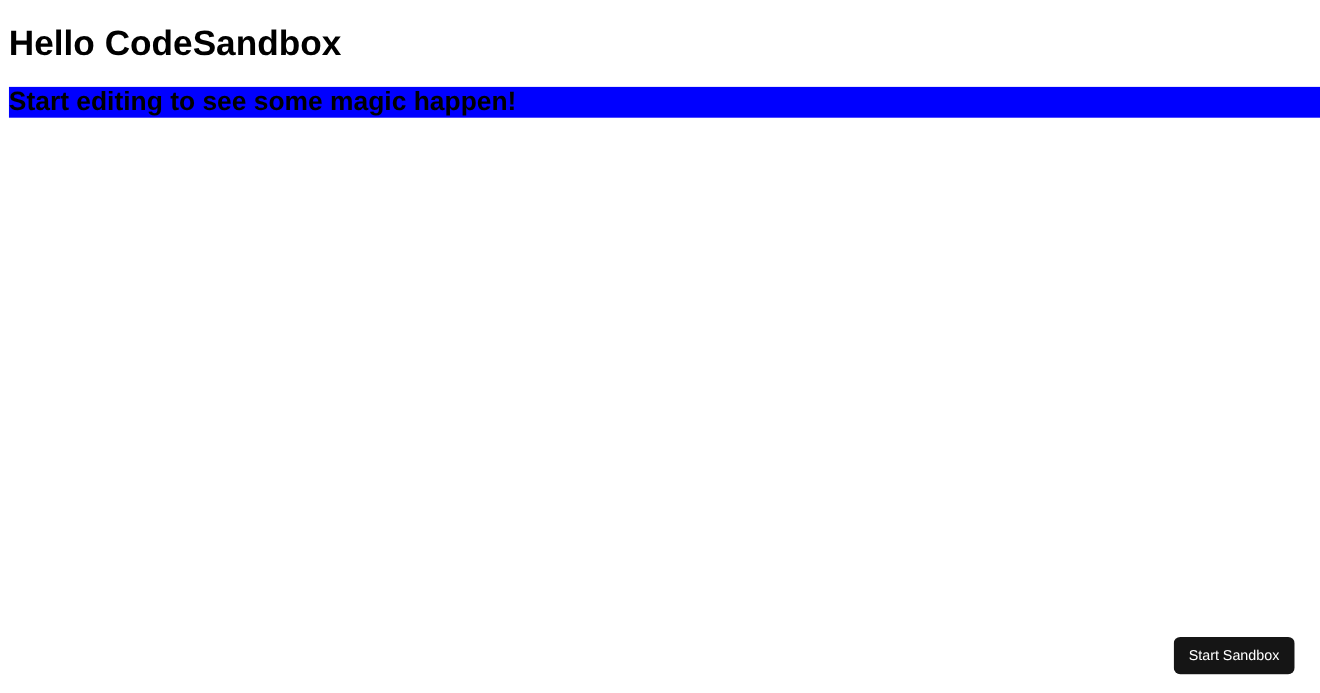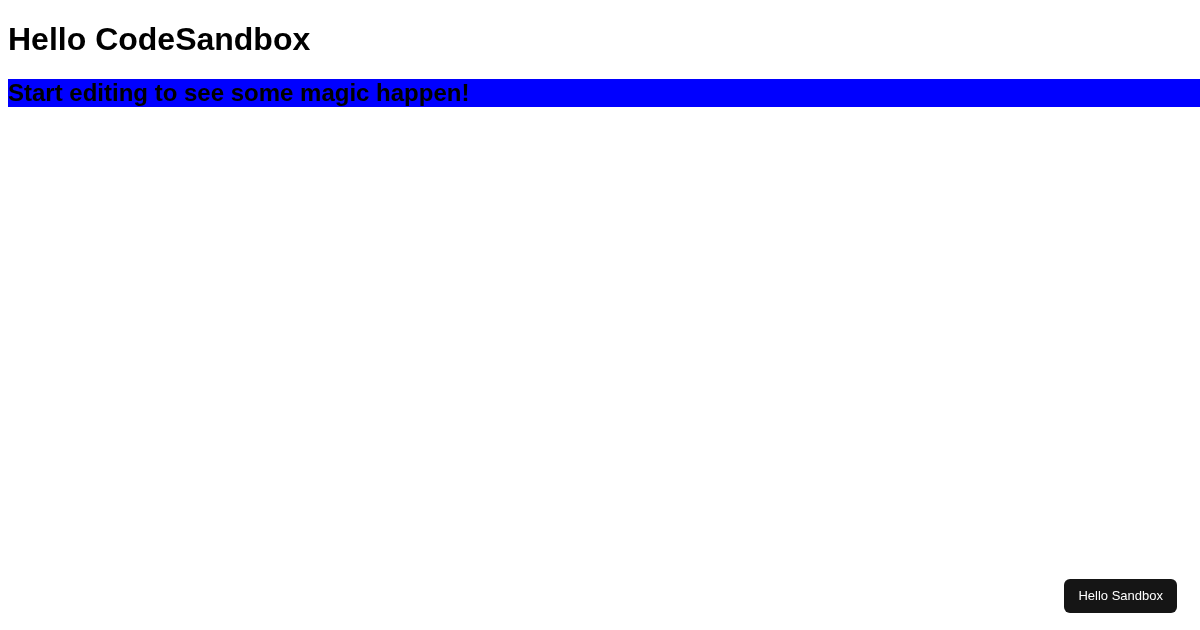--- a/index.html
+++ b/index.html
@@ -55,13 +55,13 @@
   }
 </style>
 </head>
 <body>
 
 <main>
   <h1 class="page-title">Hello CodeSandbox</h1>
   <h2 class="page-subtitle">Start editing to see some magic happen!</h2>
 </main>
 
-<button class="open-sandbox-button">Hello Sandbox</button>
+<button class="open-sandbox-button">Start Sandbox</button>
 
 </body></html>

